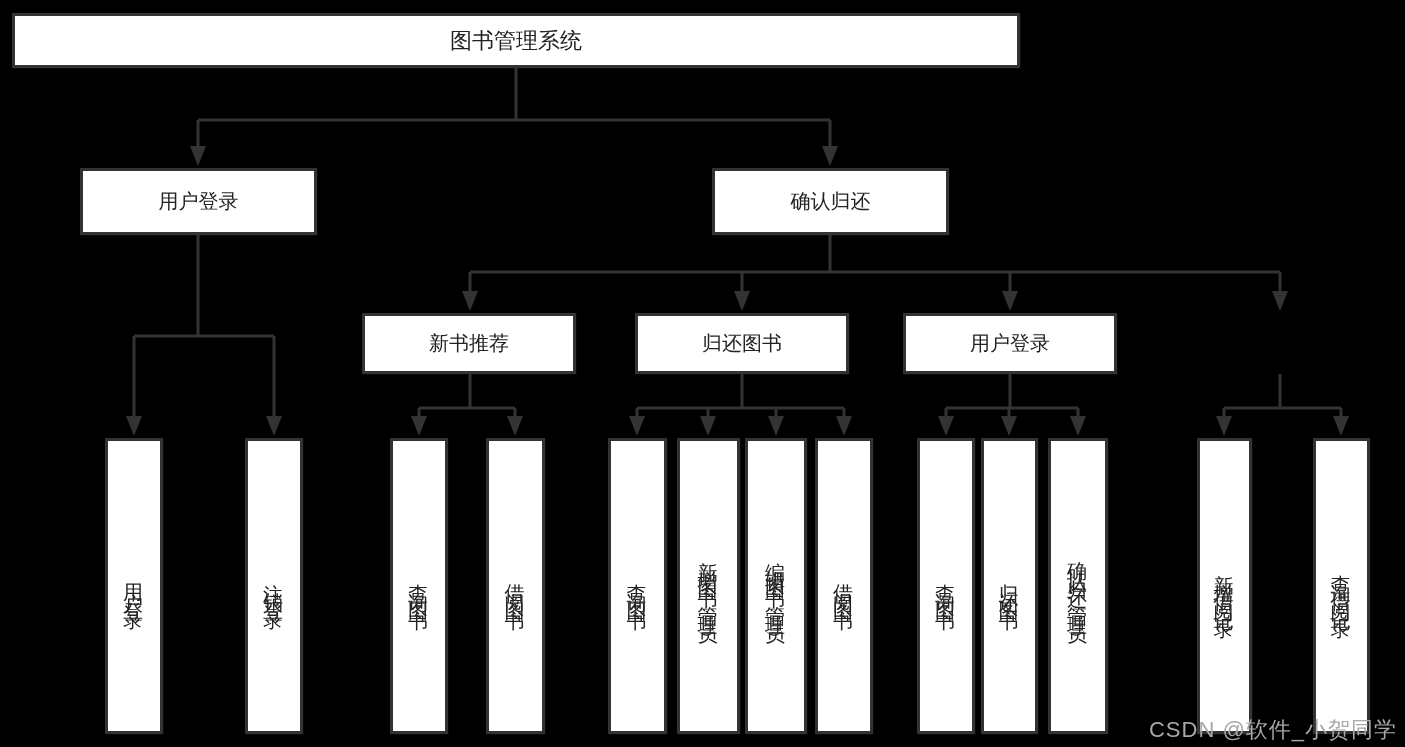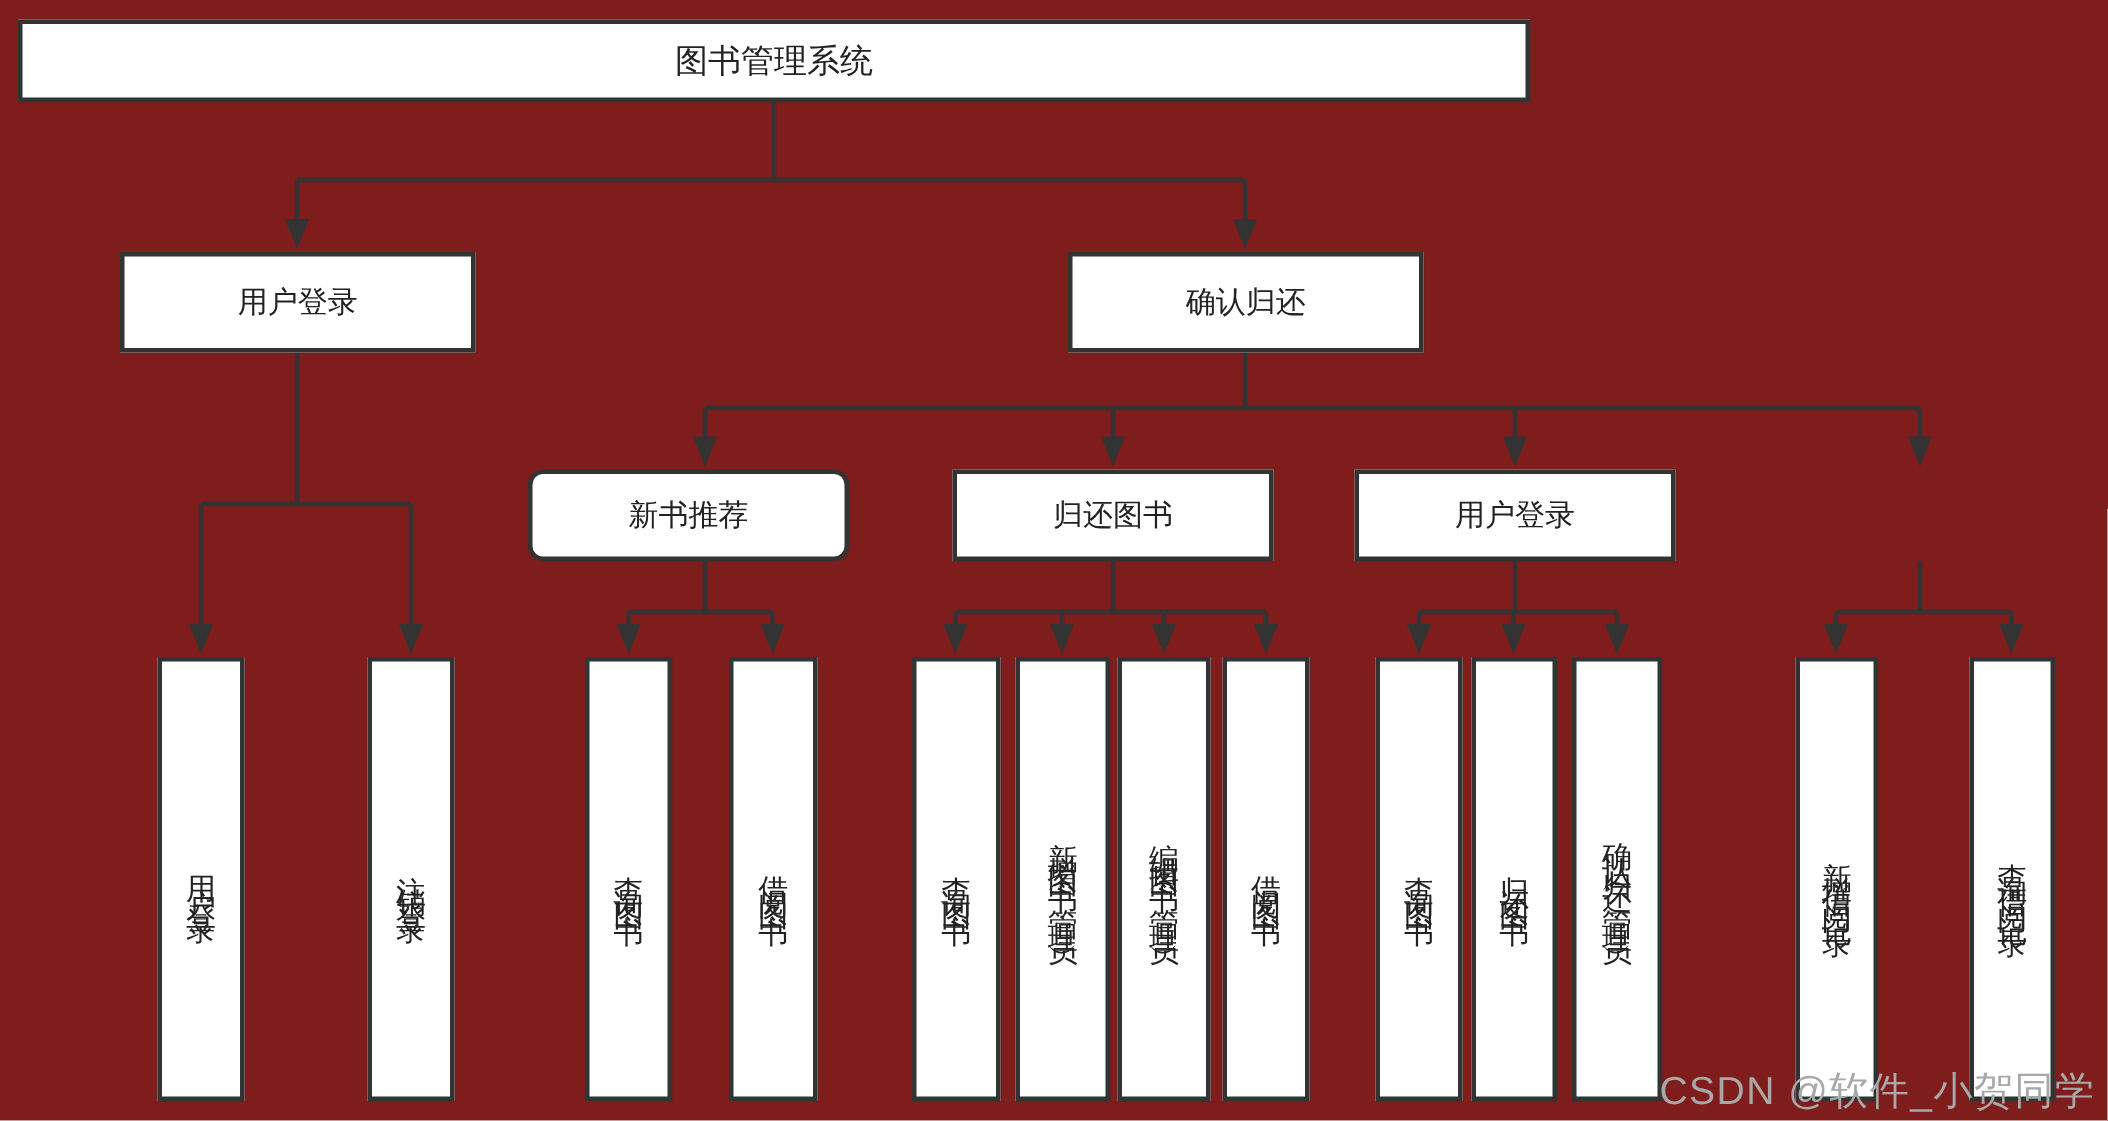--- a/index.html
+++ b/index.html
@@ -1,19 +1,19 @@
 <!DOCTYPE html>
 <html><head>
 <meta charset="utf-8">
 <style>
   html,body{margin:0;padding:0;background:#ffffff;}
   #stage{
     position:relative;
     width:1405px;height:747px;
-    background:#7f1d1d;
+    background:#000000;
     font-family:"Liberation Sans","DejaVu Sans",sans-serif;
     overflow:hidden;
   }
   #connectors{position:absolute;left:0;top:0;width:1405px;height:747px;z-index:1;}
   .node{
     position:absolute;
     box-sizing:border-box;
     background:#ffffff;
     border:3px solid #333333;
     display:flex;align-items:center;justify-content:center;
@@ -29,21 +29,21 @@
     writing-mode:vertical-rl;
     text-orientation:mixed;
     font-size:20px;
     letter-spacing:9px;
     color:#222222;
     white-space:nowrap;
   }
   #watermark{
     position:absolute;right:8px;bottom:2px;
     z-index:3;
-    font-size:26px;color:#a8a8a8;
+    font-size:22px;color:#a8a8a8;
     letter-spacing:1px;
   }
 </style>
 </head>
 <body>
 
 <div id="stage">
 
   <svg id="connectors" viewBox="0 0 1405 747" xmlns="http://www.w3.org/2000/svg">
     <g stroke="#333333" stroke-width="3" fill="none">
@@ -103,21 +103,21 @@
     <span>图书管理系统</span>
   </div>
 
   <div class="node node-l2" style="left:80px;">
     <span>用户登录</span>
   </div>
   <div class="node node-l2" style="left:712px;">
     <span>确认归还</span>
   </div>
 
-  <div class="node node-l3" style="left:352px;border-radius:10px;">
+  <div class="node node-l3" style="left:362px;">
     <span>新书推荐</span>
   </div>
   <div class="node node-l3" style="left:635px;">
     <span>归还图书</span>
   </div>
   <div class="node node-l3" style="left:903px;">
     <span>用户登录</span>
   </div>
 
   <div class="node leaf" style="left:105px;width:58px;">

